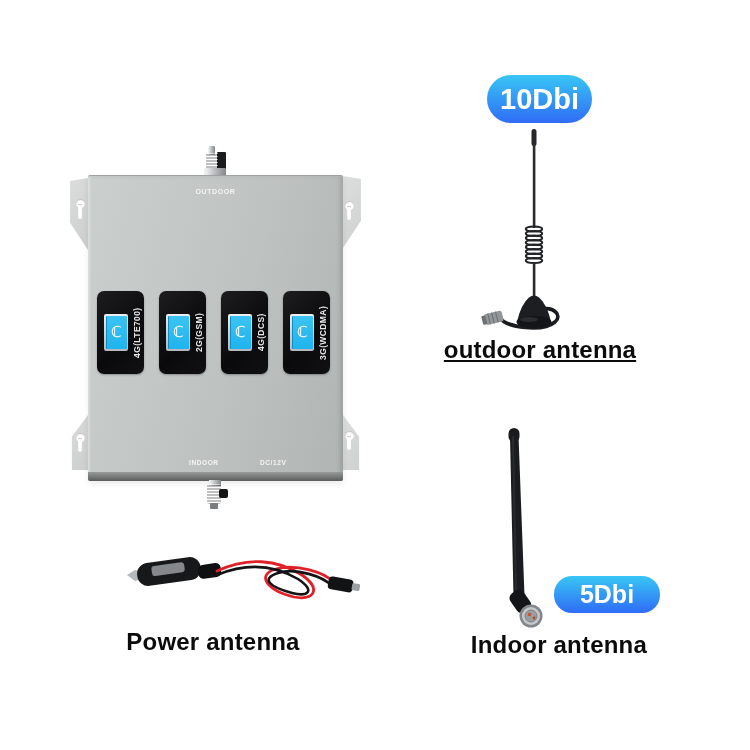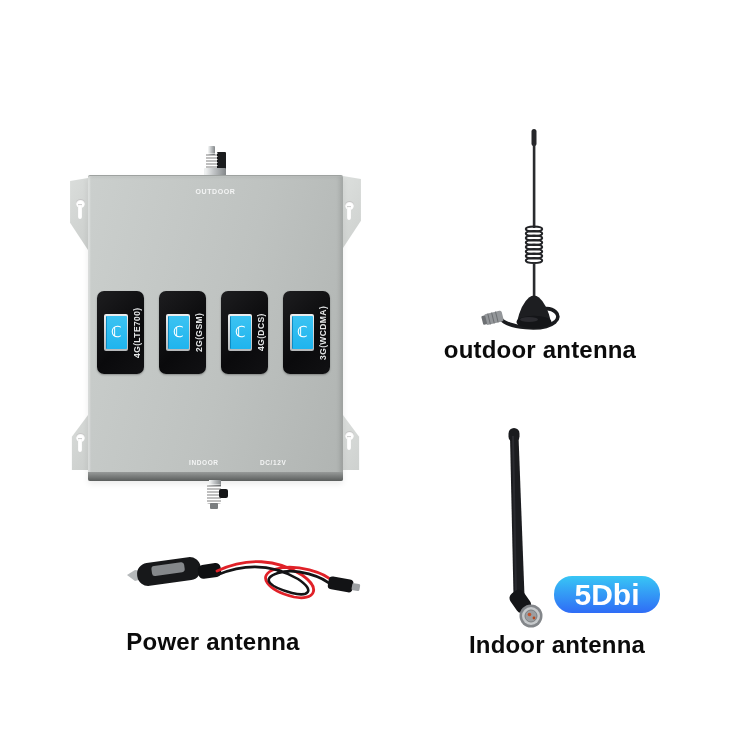--- a/index.html
+++ b/index.html
@@ -43,25 +43,25 @@
     display:flex;align-items:center;justify-content:center;
     font-size:8.5px;font-weight:700;color:#e4e6e7;letter-spacing:.4px;}
   
   .conn{position:absolute;}
   .metal{background:linear-gradient(90deg,#eef0f0 8%,#c0c3c5 45%,#84888a 100%);}
   .ridges{background-image:repeating-linear-gradient(180deg,rgba(255,255,255,.5) 0 1px,rgba(0,0,0,.25) 1px 3px);}
   
   .badge{position:absolute;display:flex;align-items:center;justify-content:center;color:#fff;font-weight:700;
     background:linear-gradient(180deg,var(--badge-top,#38c6f5),var(--badge-bottom,#2f6cf6));}
   .badge-10{left:487px;top:75px;width:105px;height:48px;border-radius:24px;font-size:29px;}
-  .badge-5{left:554px;top:576px;width:106px;height:37px;border-radius:18px;font-size:30px;}
+  .badge-5{left:554px;top:576px;width:106px;height:37px;border-radius:18px;font-size:25px;}
   
   .caption{position:absolute;color:#0b0b0b;font-weight:700;font-size:24px;letter-spacing:.2px;text-align:center;}
-  .cap-outdoor{left:440px;top:336px;width:200px;}
-  .cap-indoor{left:457px;top:631px;width:200px;}
+  .cap-outdoor{left:440px;top:336px;width:200px;text-decoration:underline;}
+  .cap-indoor{left:447px;top:631px;width:200px;text-align:right;}
   .cap-power{left:103px;top:628px;width:220px;}
   svg{position:absolute;overflow:visible;}
 </style>
 </head>
 <body>
 
 <div class="canvas">
 
   <div>
 
@@ -147,20 +147,21 @@
     <rect x="93" y="19" width="23" height="14" rx="5" fill="#0f1012" transform="rotate(-8 104 26)"></rect>
     <path d="M 112 26 C 142 12 172 14 197 30 C 217 44 209 56 189 52 C 163 46 150 30 171 24 C 191 18 221 28 228 37" fill="none" style="stroke:var(--wire-red,#e02128)" stroke-width="2.8" stroke-linecap="round"></path>
     <path d="M 112 30 C 141 18 169 20 193 34 C 211 46 203 52 187 48 C 165 42 155 34 173 28 C 191 22 219 32 227 41" fill="none" stroke="#141416" stroke-width="2.6" stroke-linecap="round"></path>
     <g transform="rotate(10 236 40)">
       <rect x="223" y="33" width="25" height="13" rx="4" fill="#121315"></rect>
       <rect x="247" y="36" width="8" height="7" rx="1.5" fill="#9da0a3"></rect>
     </g>
   </svg>
   <div class="caption cap-power">Power antenna</div>
 
+  <div class="badge badge-10">10Dbi</div>
   <svg style="left:455px;top:125px;" width="170" height="212" viewBox="0 0 170 212">
     <rect x="76.5" y="4" width="5" height="17" rx="2.5" fill="#26272a"></rect>
     <rect x="77.8" y="19" width="2.6" height="84" fill="#2a2b2e"></rect>
     <g stroke="#222326" stroke-width="2" fill="none">
       <ellipse cx="79" cy="104" rx="8.2" ry="2.6"></ellipse>
         <ellipse cx="79" cy="108.5" rx="8.2" ry="2.6"></ellipse>
       <ellipse cx="79" cy="113" rx="8.2" ry="2.6"></ellipse>
         <ellipse cx="79" cy="117.5" rx="8.2" ry="2.6"></ellipse>
       <ellipse cx="79" cy="122" rx="8.2" ry="2.6"></ellipse>
         <ellipse cx="79" cy="126.5" rx="8.2" ry="2.6"></ellipse>

